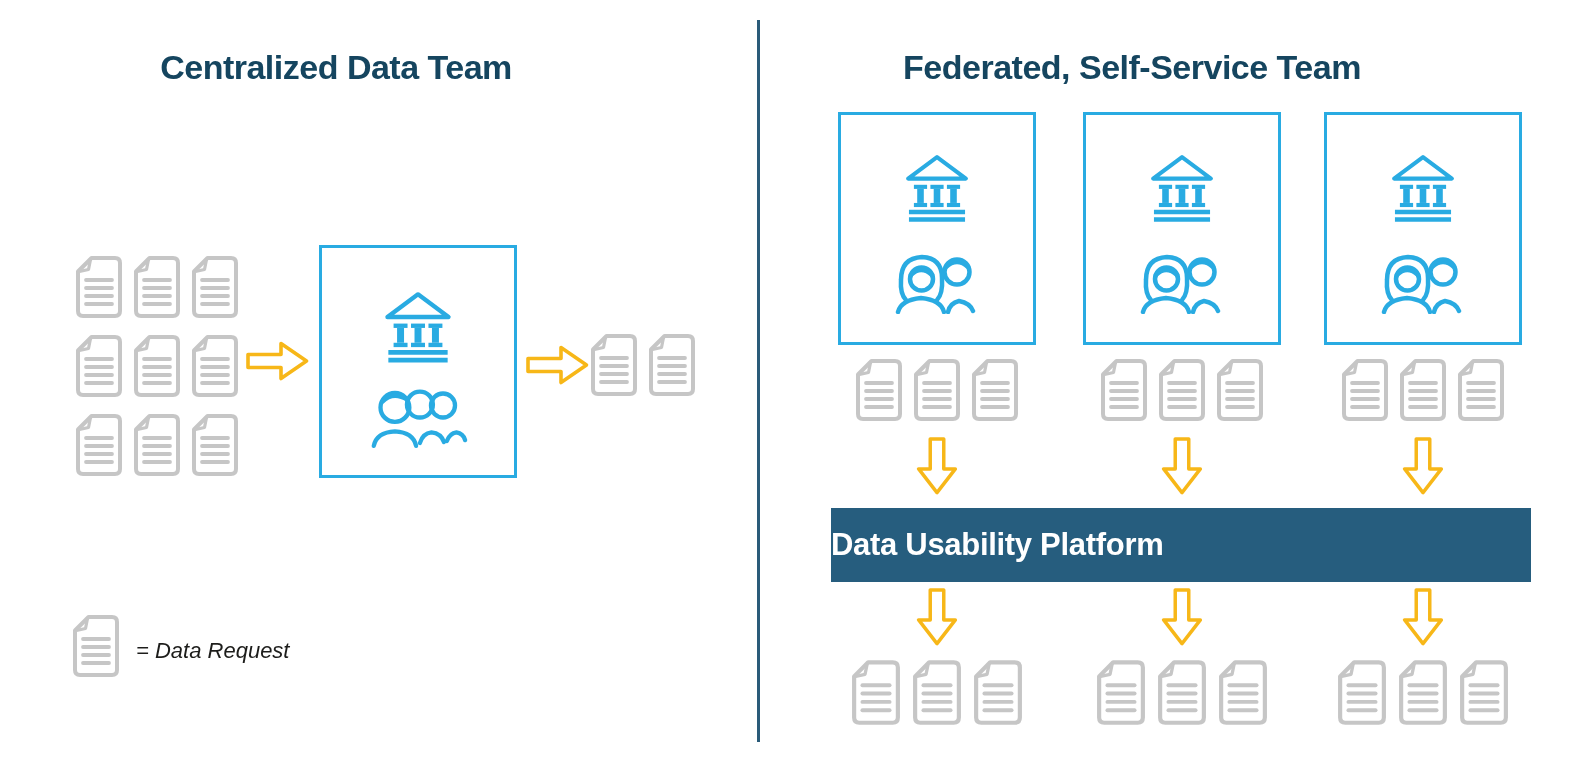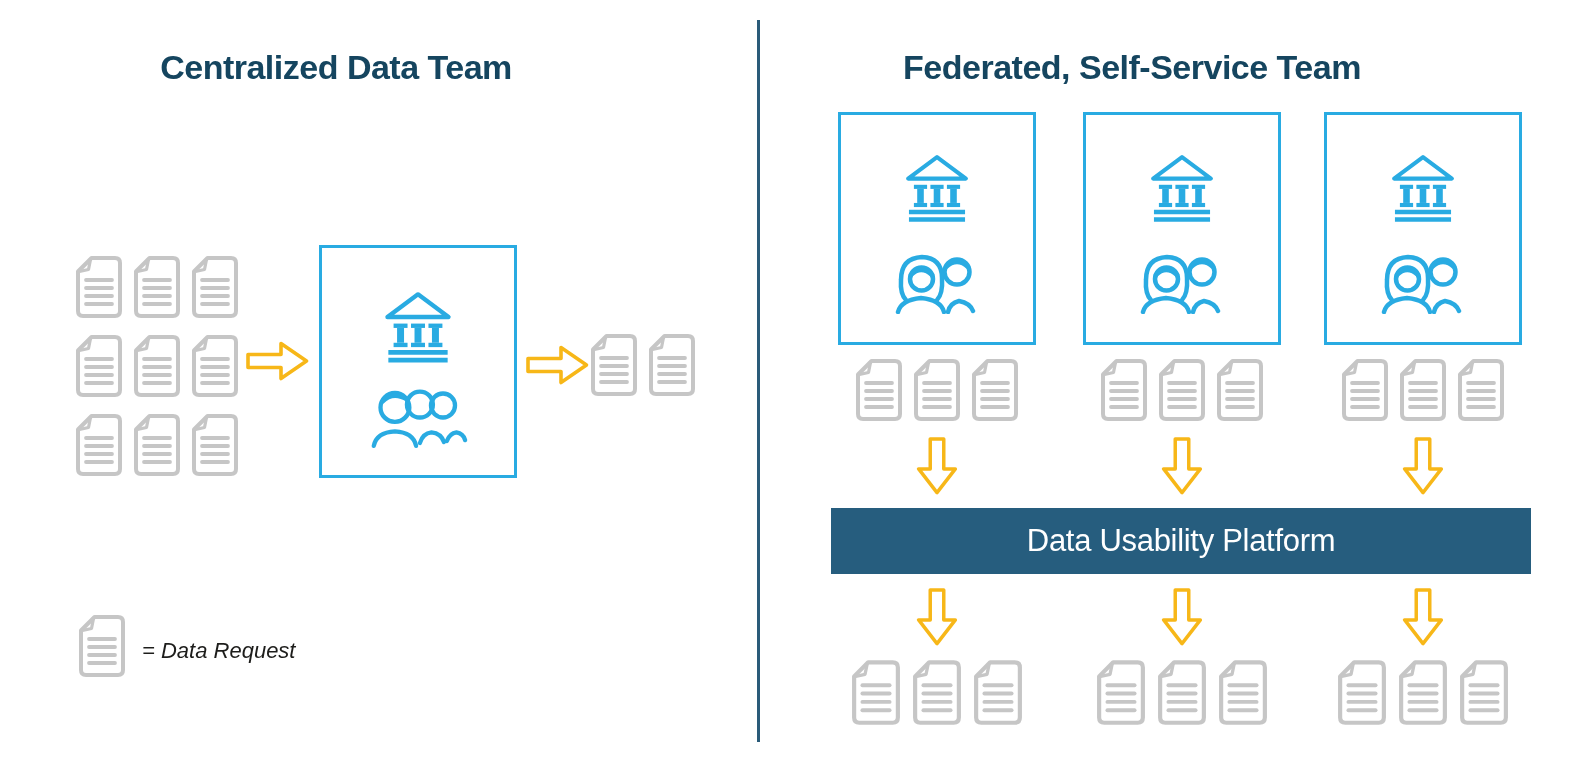--- a/index.html
+++ b/index.html
@@ -43,29 +43,29 @@
   #arrow-out{left:526px;top:343px;}
   .arrow-down{position:absolute;width:46px;height:58px;}
 
   #out-docs{left:590px;top:333px;}
   #fed-docs-1{left:855px;top:358px;} #fed-docs-2{left:1100px;top:358px;} #fed-docs-3{left:1341px;top:358px;}
   #fed-arrow-1{left:914px;top:437px;} #fed-arrow-2{left:1159px;top:437px;} #fed-arrow-3{left:1400px;top:437px;}
   #plat-arrow-1{left:914px;top:588px;} #plat-arrow-2{left:1159px;top:588px;} #plat-arrow-3{left:1400px;top:588px;}
   #result-docs-1{left:851px;top:659px;} #result-docs-2{left:1096px;top:659px;} #result-docs-3{left:1337px;top:659px;}
 
   .banner{
-    position:absolute;left:831px;top:508px;width:700px;height:66px;
+    position:absolute;left:831px;top:508px;width:700px;height:74px;
     background:var(--banner-bg);color:var(--banner-text);
-    display:flex;align-items:center;justify-content:center;
-    font-size:31px;font-weight:normal;letter-spacing:-0.3px;
+    display:flex;align-items:center;justify-content:flex-start;
+    font-size:31px;font-weight:bold;letter-spacing:-0.3px;
   }
 
   .divider{position:absolute;left:757px;top:20px;width:3px;height:722px;background:var(--divider);}
 
-  #legend{position:absolute;left:78px;top:614px;display:flex;align-items:center;text-align:center;}
+  #legend{position:absolute;left:72px;top:614px;display:flex;align-items:center;text-align:center;}
   #legend-text{
     position:absolute;left:64px;top:24px;white-space:nowrap;
     font-size:22px;font-style:italic;color:var(--legend-text);
   }
   .defs-holder{position:absolute;width:0;height:0;overflow:hidden;}
 </style>
 </head>
 <body>
 
 <svg class="defs-holder" aria-hidden="true">

